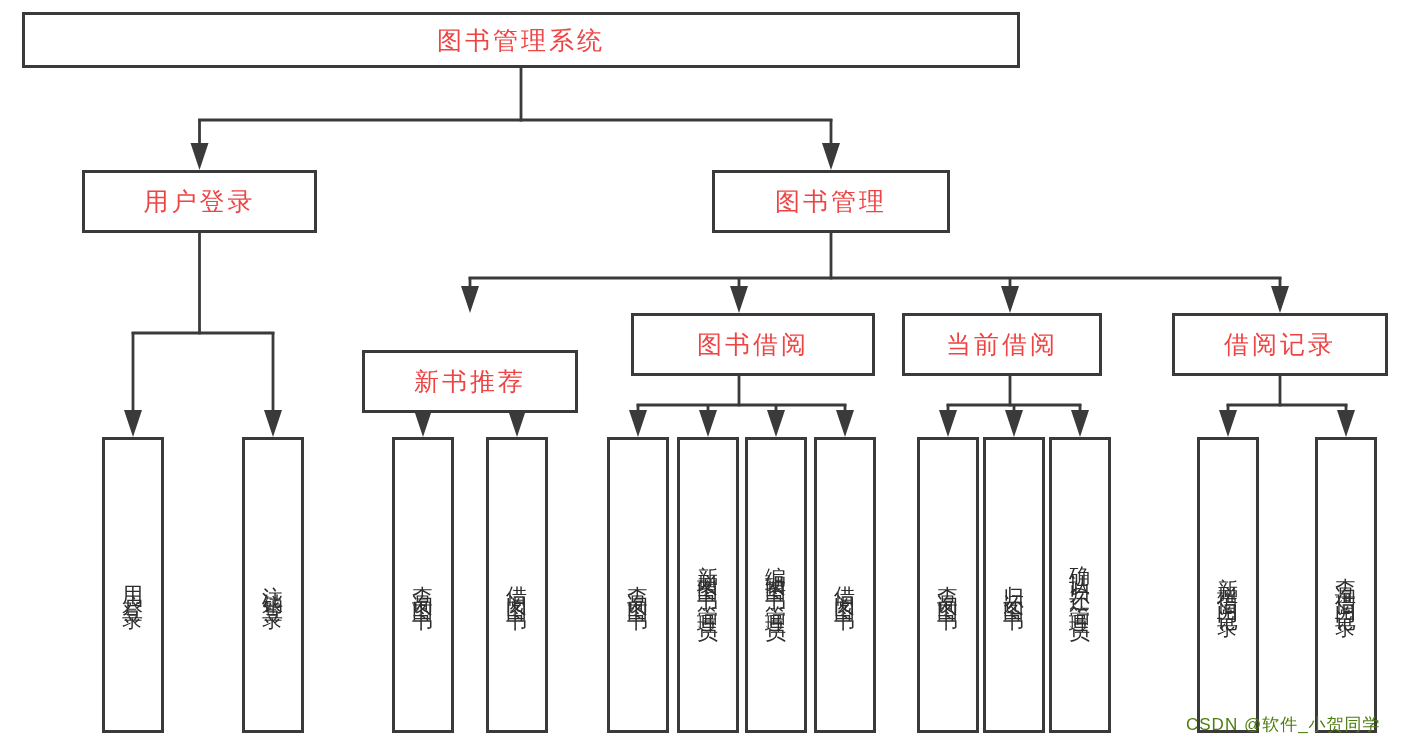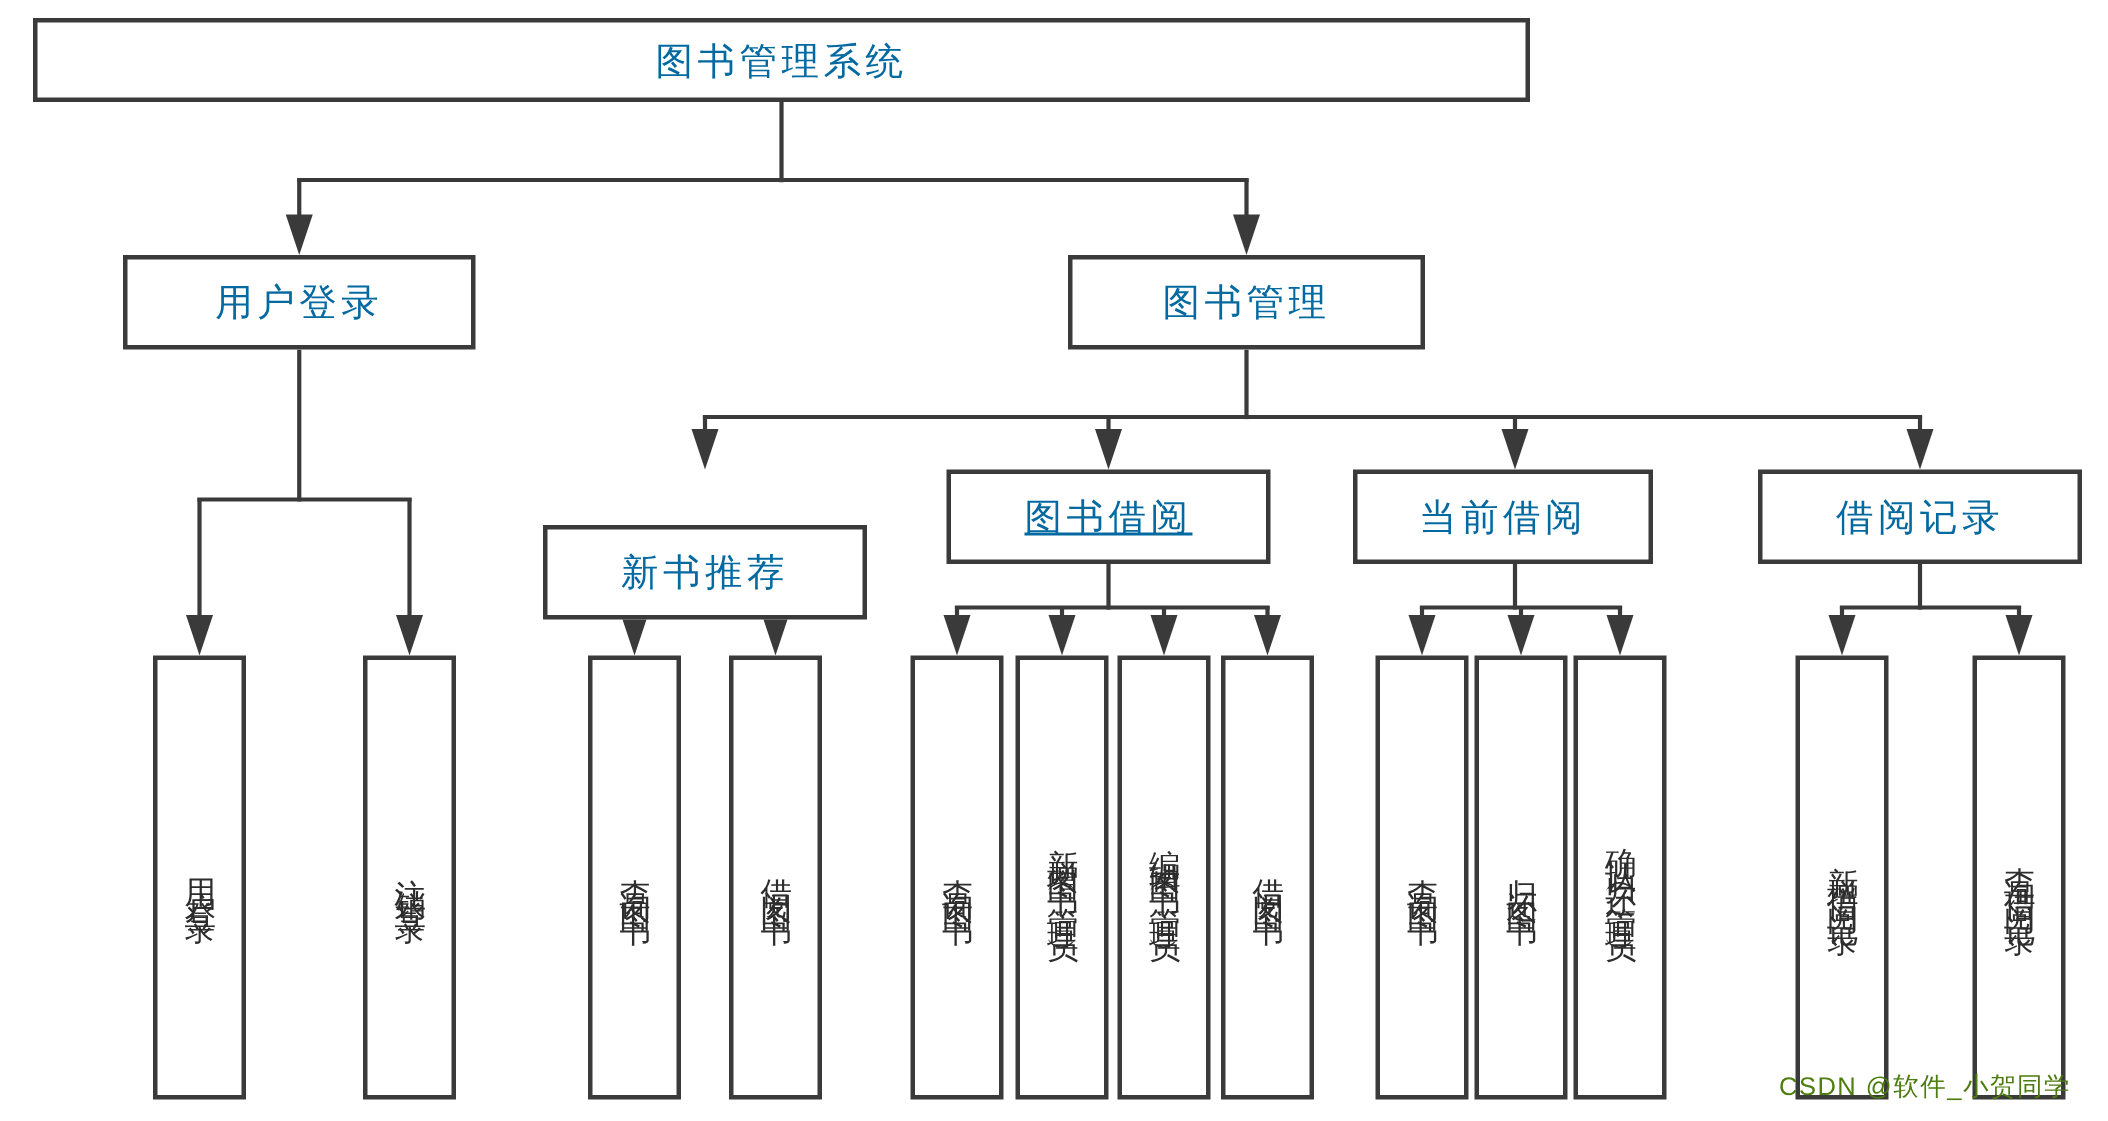--- a/index.html
+++ b/index.html
@@ -19,21 +19,21 @@
   }
   .box {
     position: absolute;
     box-sizing: border-box;
     border: 3px solid #3a3a3a;
     background: #ffffff;
     display: flex;
     align-items: center;
     justify-content: center;
     font-size: 25px;
-    color: #0369a1;
+    color: #ef4444;
     letter-spacing: 3px;
     z-index: 1;
     white-space: nowrap;
   }
   .vbox {
     position: absolute;
     box-sizing: border-box;
     border: 3px solid #3a3a3a;
     background: #ffffff;
     display: flex;
@@ -45,21 +45,21 @@
     color: #2d2d2d;
     letter-spacing: 8px;
     z-index: 1;
     line-height: 1;
   }
   
   .n-root   { left: 22px;   top: 12px;  width: 998px; height: 56px; }
   .n-login  { left: 82px;   top: 170px; width: 235px; height: 63px; }
   .n-mgmt   { left: 712px;  top: 170px; width: 238px; height: 63px; }
   .n-rec    { left: 362px;  top: 313px; width: 216px; height: 63px; margin-top: 37px; }
-  .n-borrow { left: 631px;  top: 313px; width: 216px; height: 63px; text-decoration: underline; }
+  .n-borrow { left: 631px;  top: 313px; width: 244px; height: 63px; }
   .n-cur    { left: 902px;  top: 313px; width: 200px; height: 63px; }
   .n-hist   { left: 1172px; top: 313px; width: 216px; height: 63px; }
   
   .leaf { top: 437px; width: 62px; height: 296px; }
   .l-1a { left: 102px; }  .l-1b { left: 242px; }
   .l-2a { left: 392px; }  .l-2b { left: 486px; }
   .l-3a { left: 607px; }  .l-3b { left: 677px; }  .l-3c { left: 745px; }  .l-3d { left: 814px; }
   .l-4a { left: 917px; }  .l-4b { left: 983px; }  .l-4c { left: 1049px; }
   .l-5a { left: 1197px; } .l-5b { left: 1315px; }
   #watermark {

